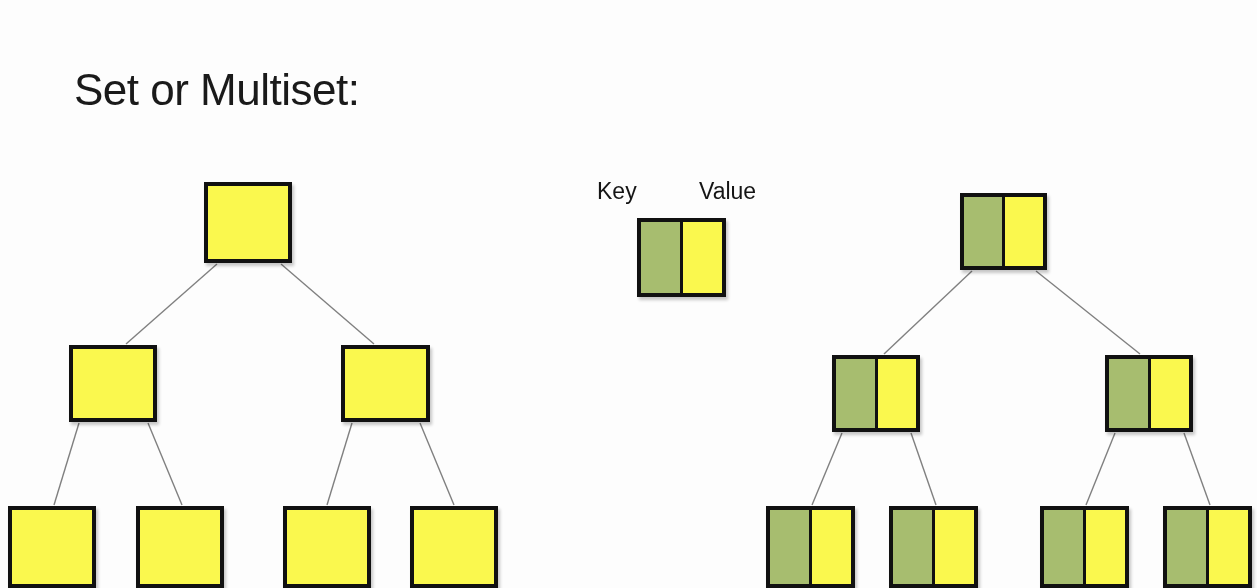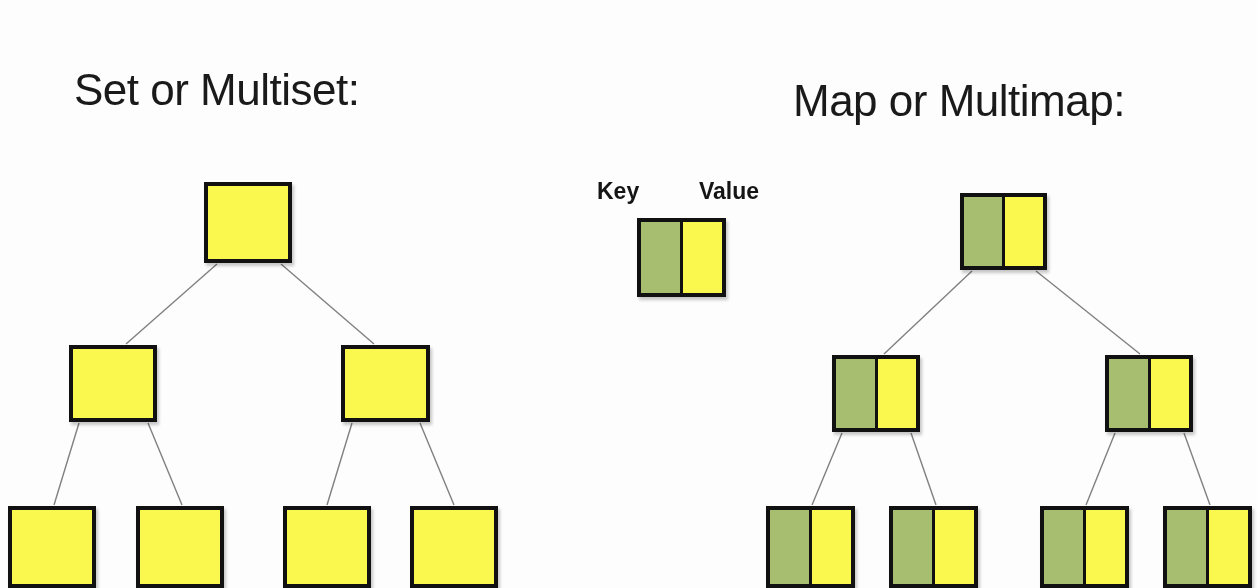--- a/index.html
+++ b/index.html
@@ -31,21 +31,21 @@
     white-space: nowrap;
     line-height: 1;
   }
   #title-left  { left: 74px;  top: 68px; }
   #title-right { left: 793px; top: 79px; }
 
   
   .legend-label {
     position: absolute;
     font-size: 23px;
-    font-weight: 700;
+    font-weight: 400;
     color: #151515;
     white-space: nowrap;
     line-height: 1;
   }
   #legend-key-label   { left: 597px; top: 180px; }
   #legend-value-label { left: 699px; top: 180px; }
 
   
   .edges {
     position: absolute;
@@ -82,21 +82,20 @@
     height: 79px;
   }
 </style>
 </head>
 <body>
 
 <div id="slide">
 
   <div id="title-left" class="slide-title">Set or Multiset:</div>
 
-  <div id="title-right" class="slide-title">Map or Multimap:</div>
 
   <div id="legend-key-label" class="legend-label">Key</div>
 
   <div id="legend-value-label" class="legend-label">Value</div>
 
   <div id="legend-swatch" class="node">
     <div class="half key"></div>
     <div class="half value"></div>
   </div>
 

